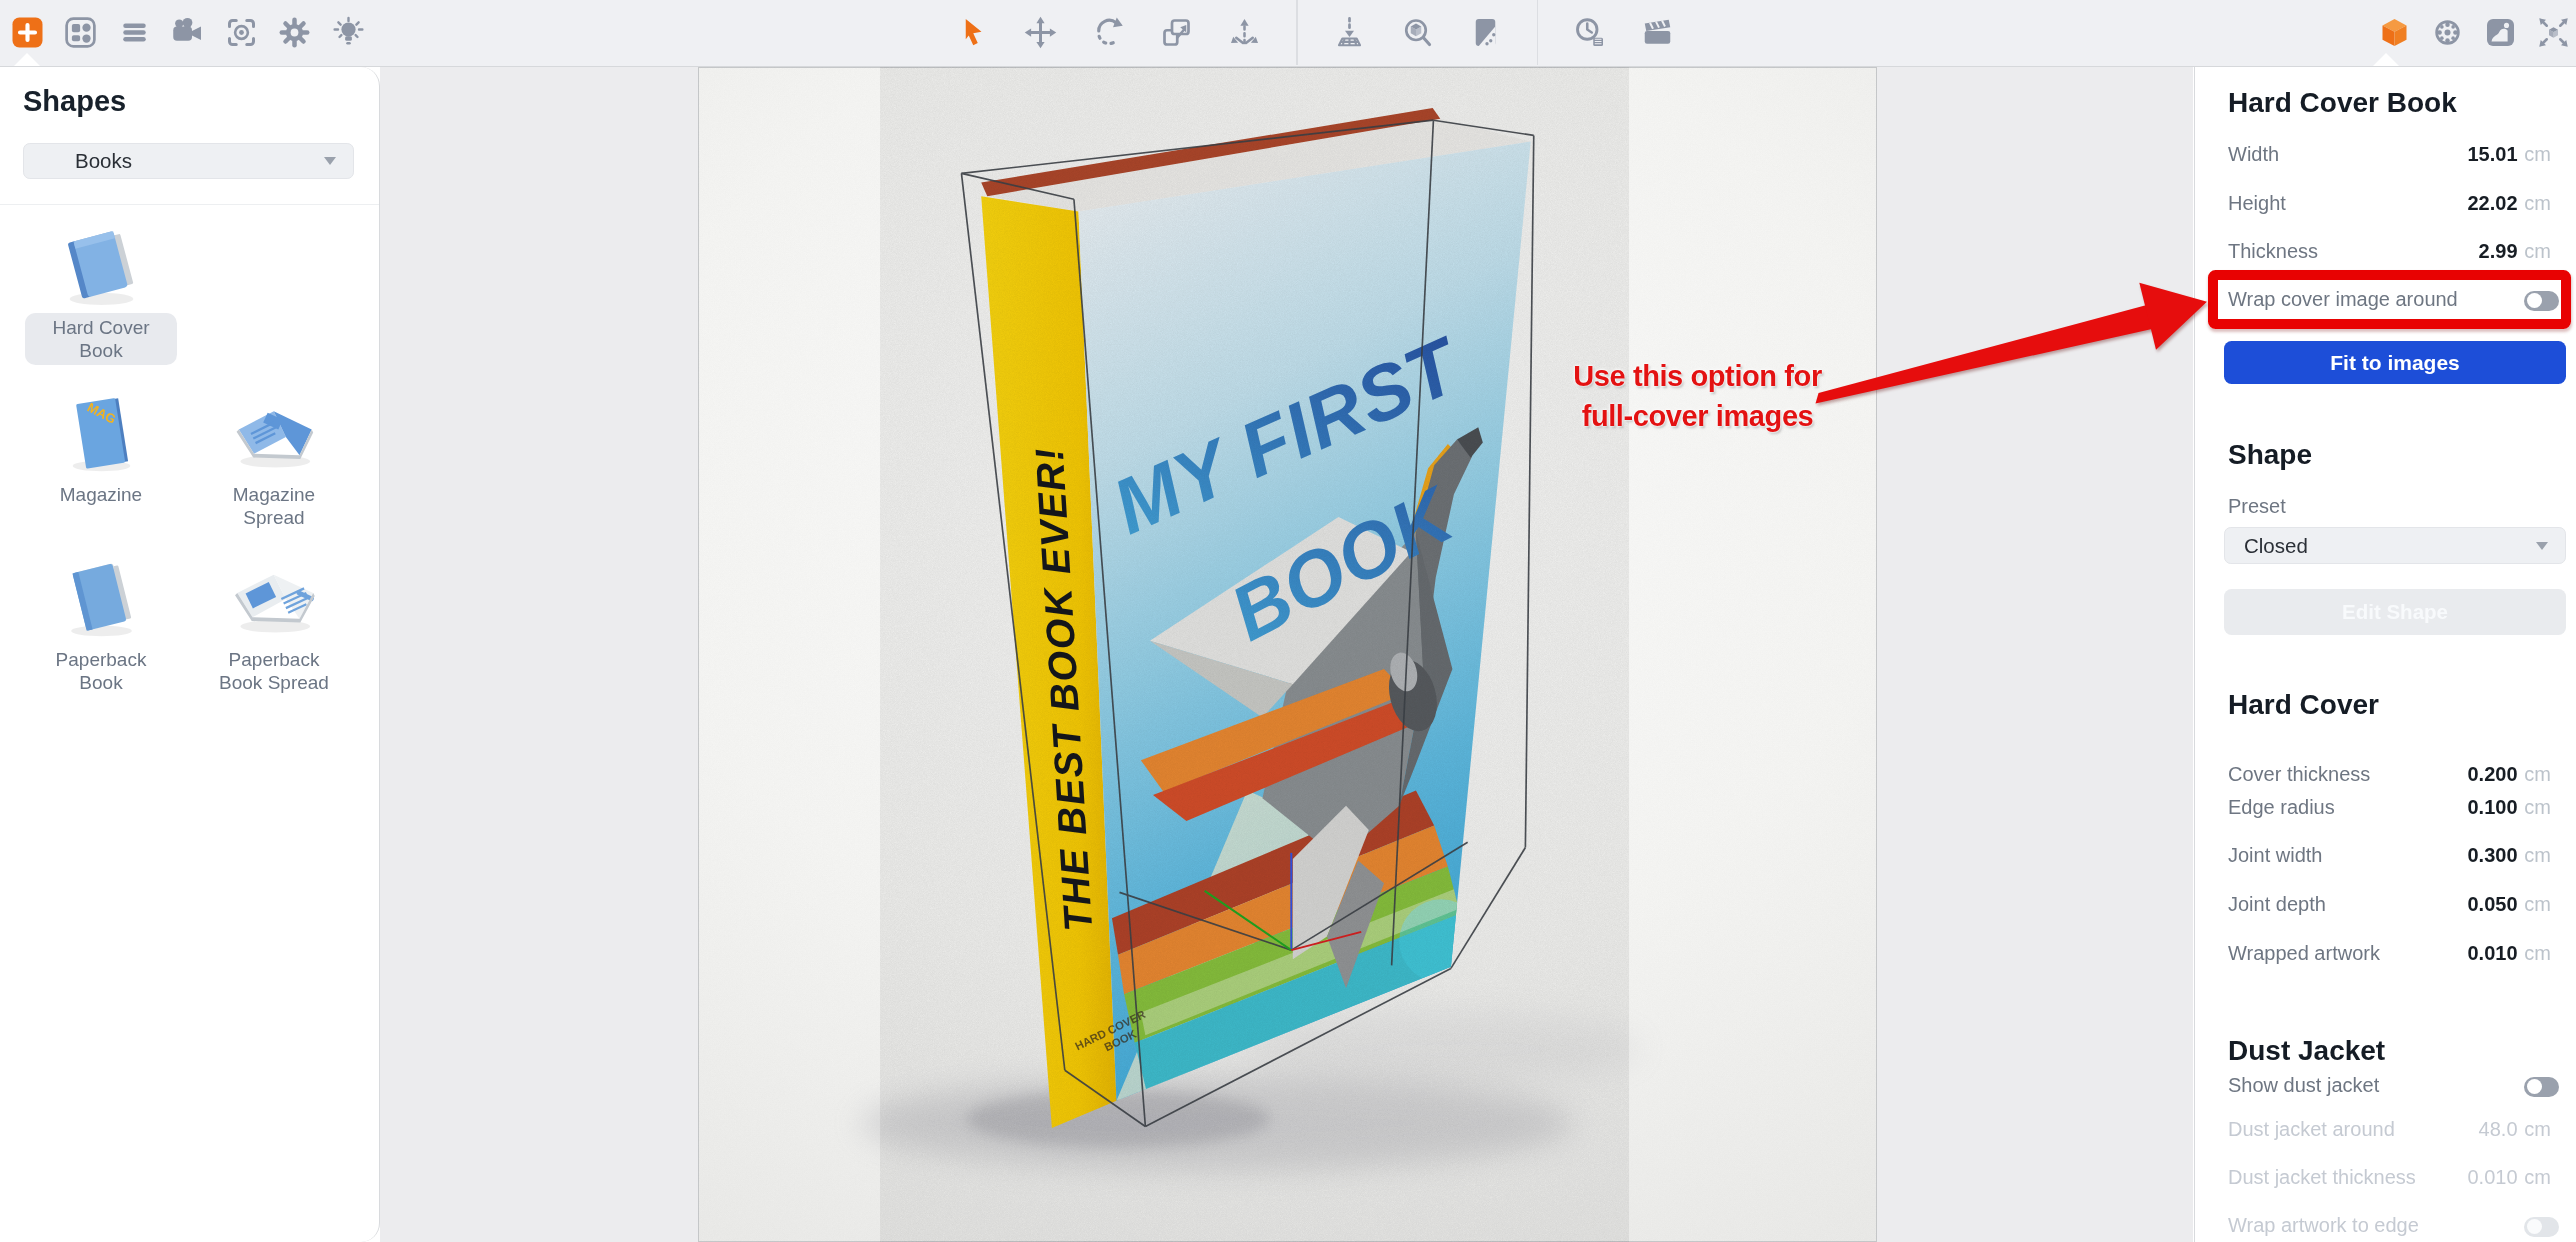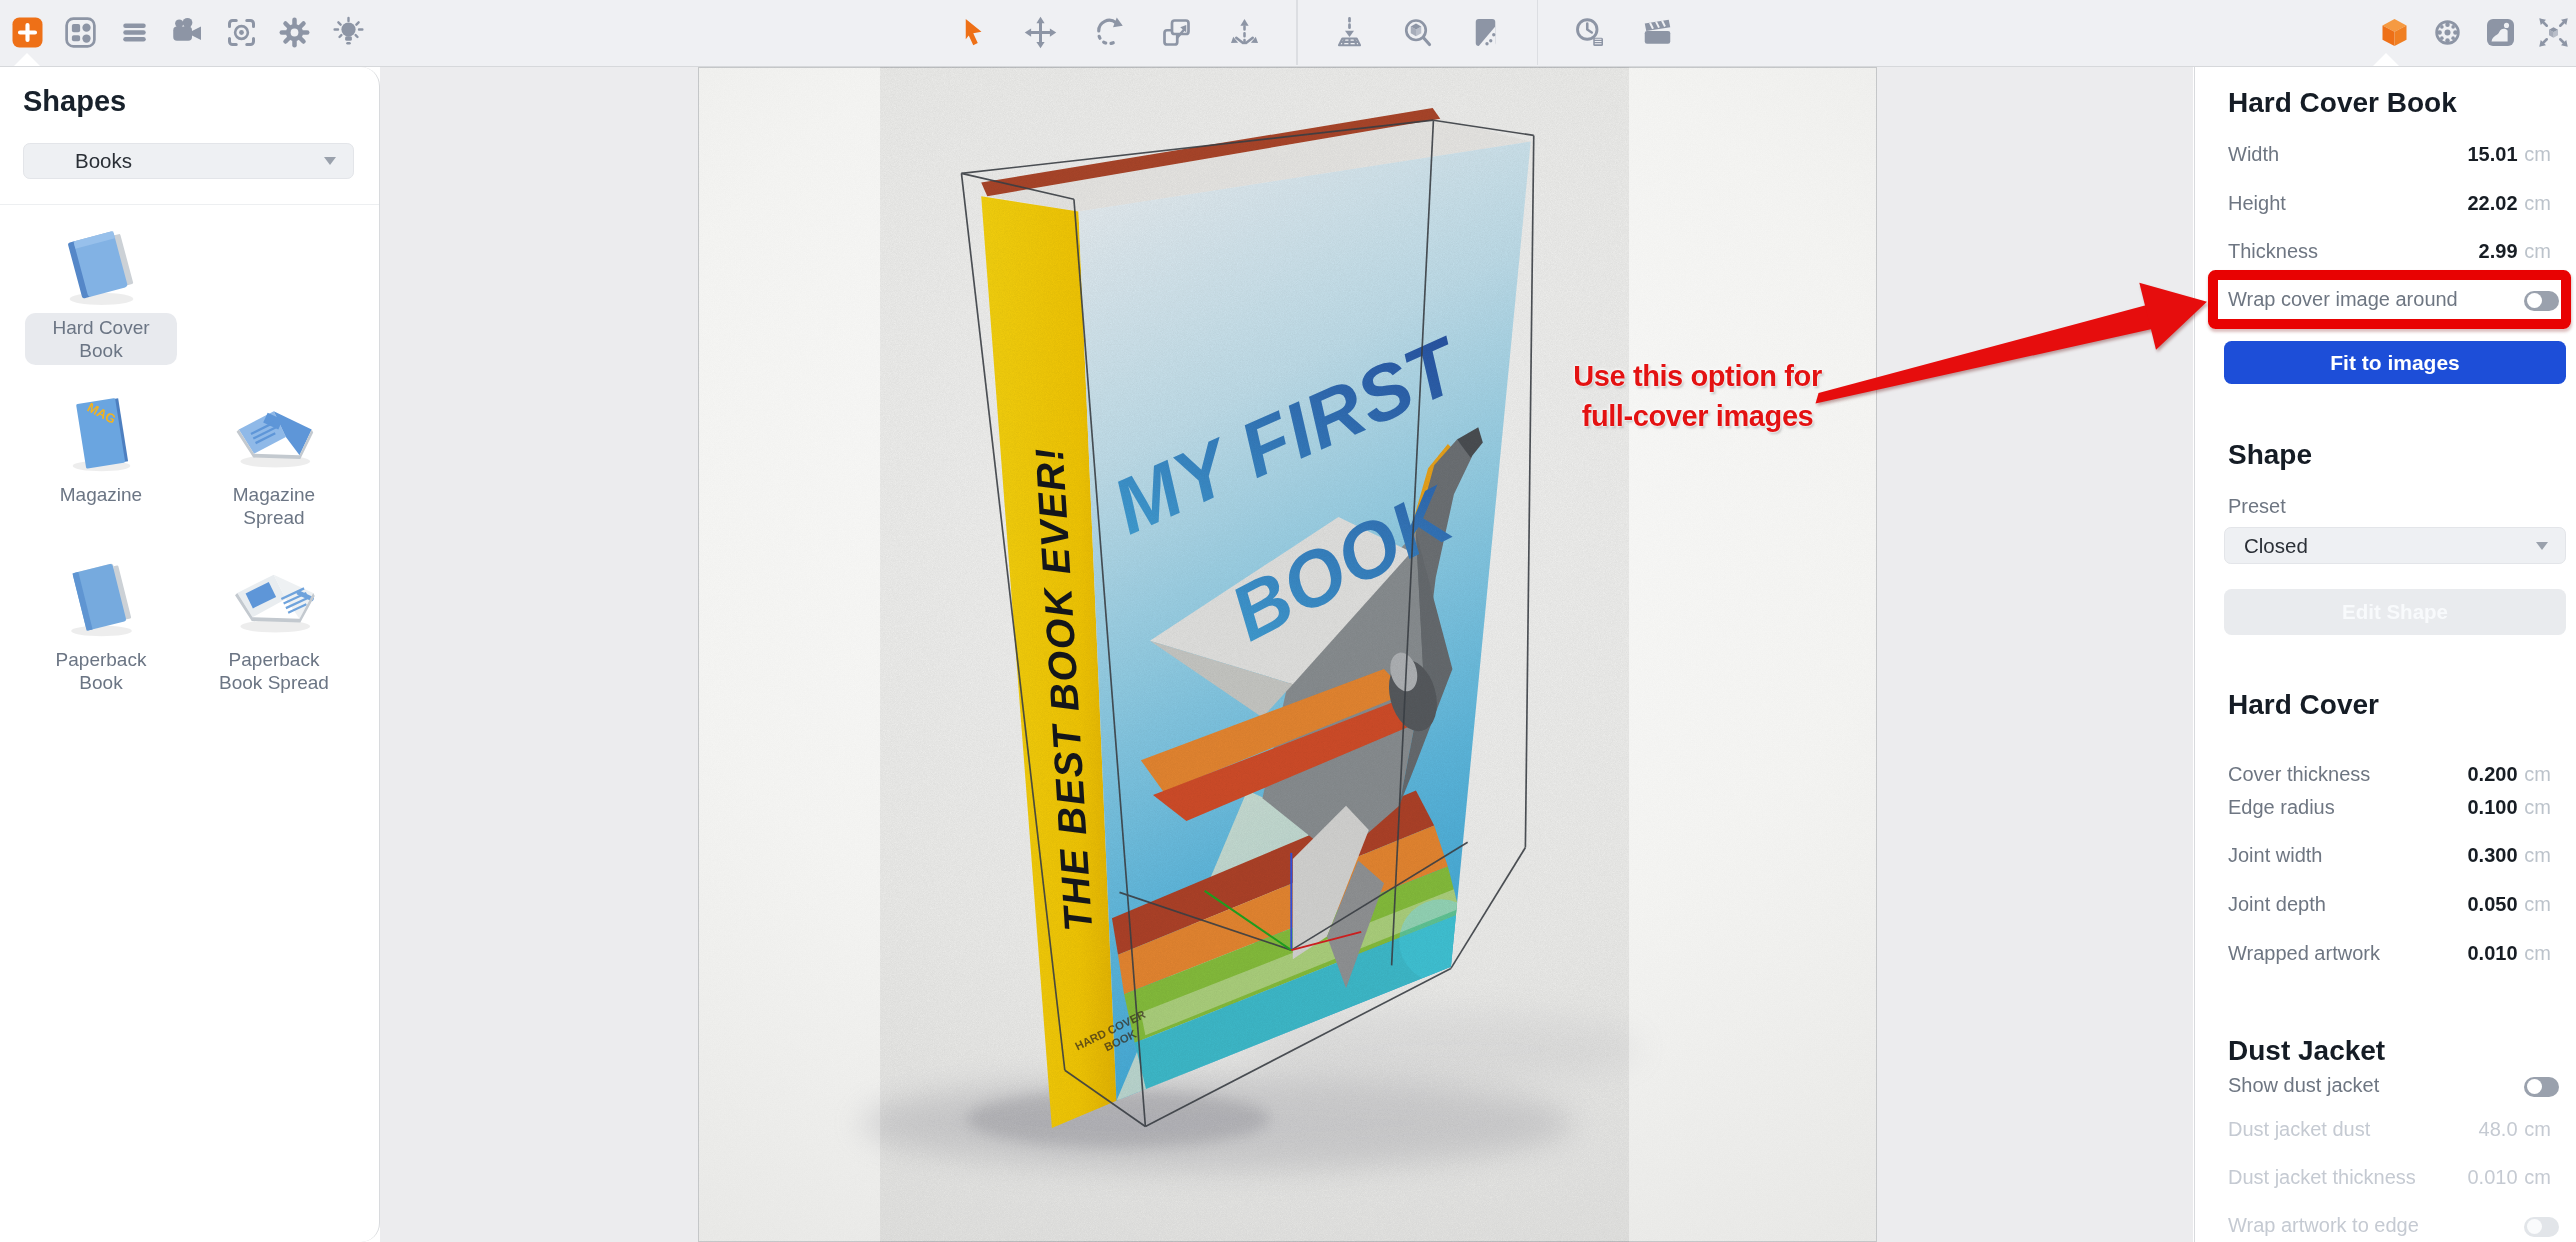--- a/index.html
+++ b/index.html
@@ -535,21 +535,21 @@
     </div>
 
     <div class="rp-abs sec-title" style="left:33px;top:956px;margin-top:12px;">Dust Jacket</div>
     <div class="prow" style="top:1007px;">
       <span class="plabel">Show dust jacket</span>
       <span class="toggle off">
           <span class="knob"></span>
         </span>
     </div>
     <div class="prow dis" style="top:1051px;">
-      <span class="plabel">Dust jacket dust</span>
+      <span class="plabel">Dust jacket around</span>
       <span class="pval">48.0</span>
       <span class="punit">cm</span>
     </div>
     <div class="prow dis" style="top:1099px;">
       <span class="plabel">Dust jacket thickness</span>
       <span class="pval">0.010</span>
       <span class="punit">cm</span>
     </div>
     <div class="prow dis" style="top:1147px;">
       <span class="plabel">Wrap artwork to edge</span>

